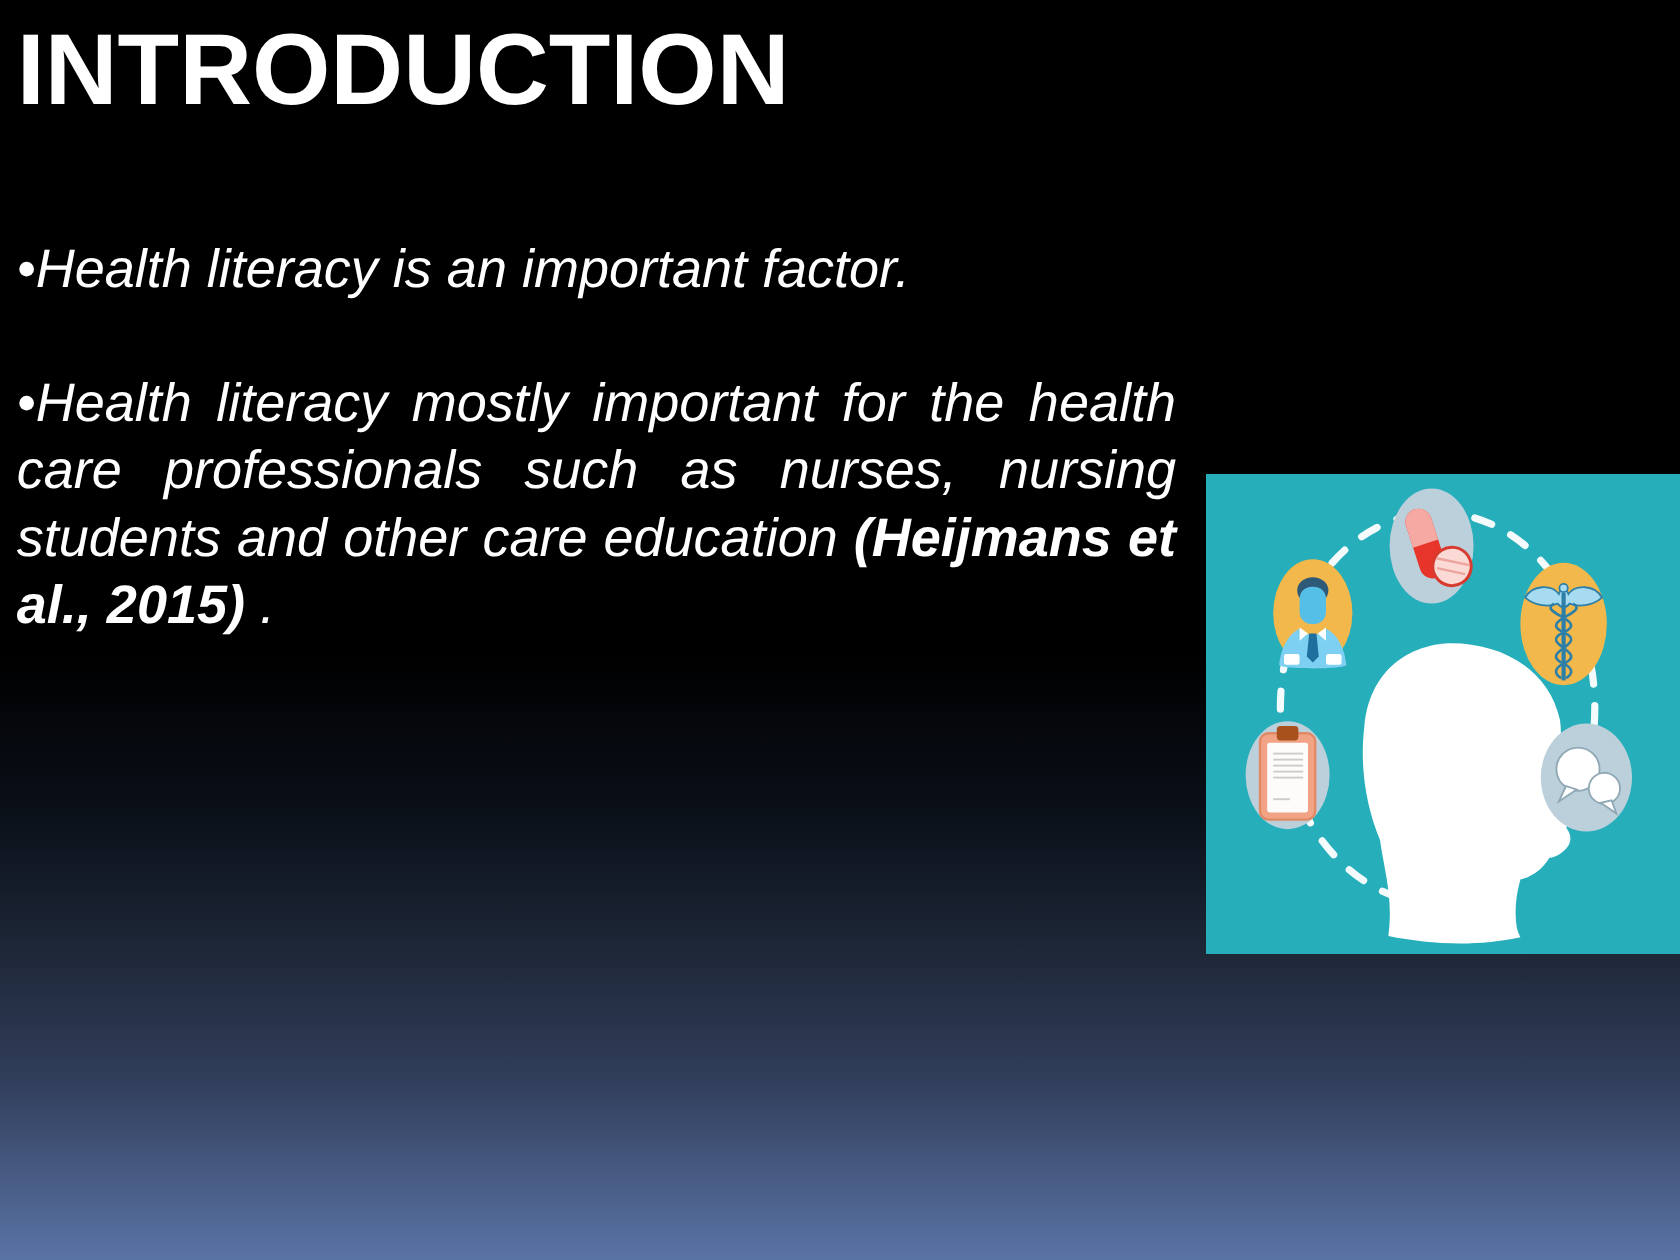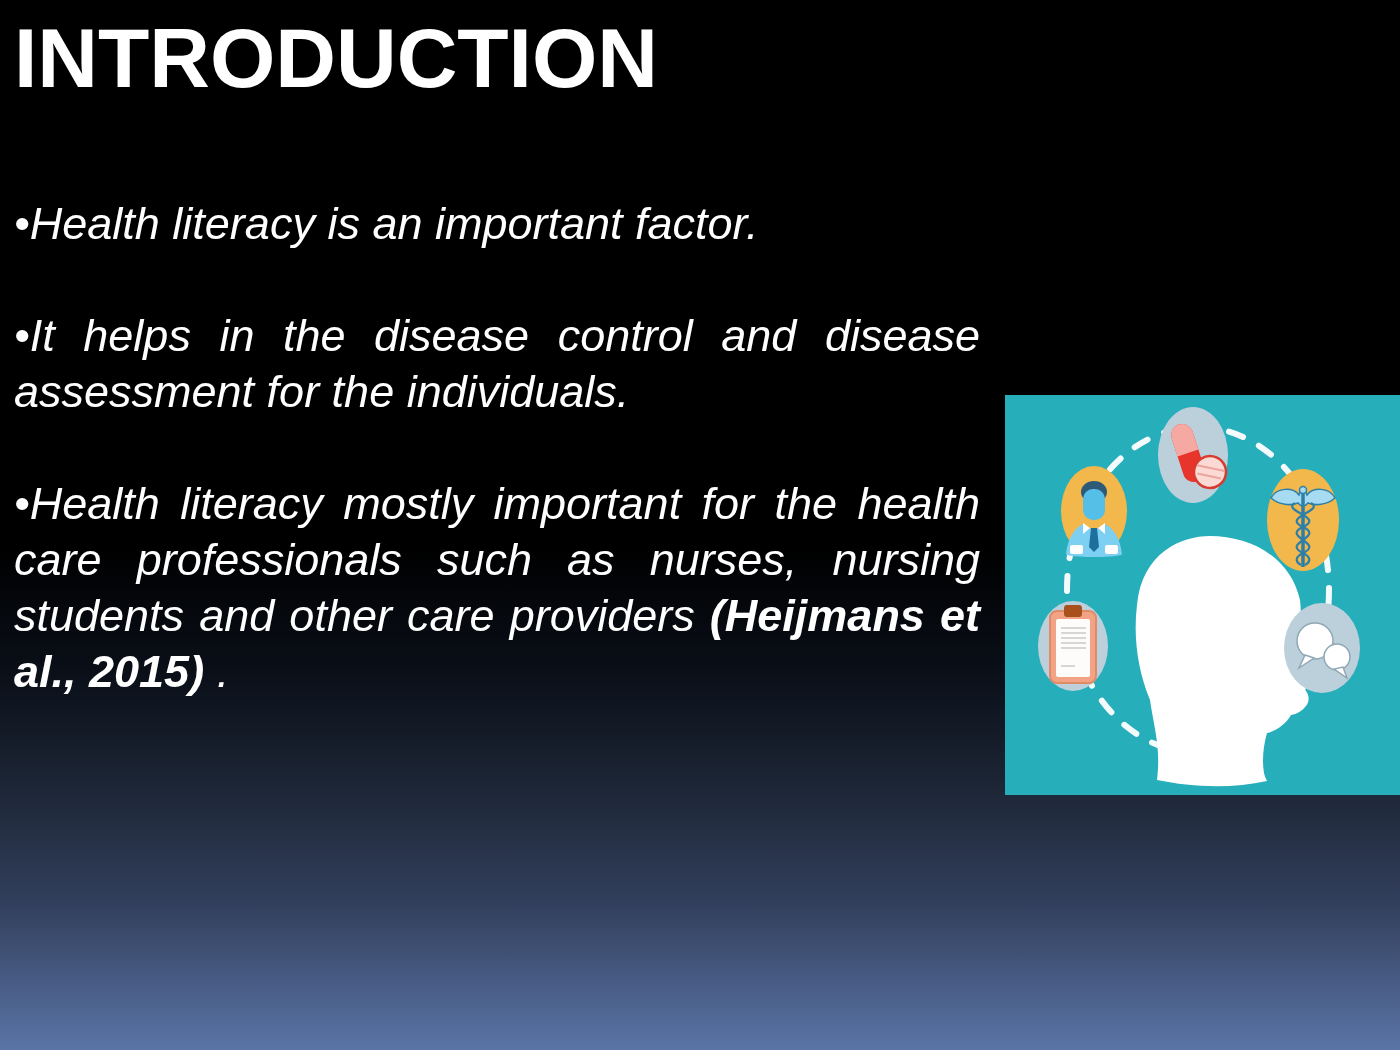--- a/index.html
+++ b/index.html
@@ -27,22 +27,21 @@
 </style>
 </head>
 <body>
 
 <div class="slide">
 
   <h1 class="title">INTRODUCTION</h1>
 
   <div class="content">
     <p class="bullet"><span>•</span><span>Health literacy is an important factor.</span></p>
-    <p class="bullet"><span>•</span><span>It helps in the disease control and disease assessment for the individuals.</span></p>
-    <p class="bullet"><span>•</span><span>Health literacy mostly important for the health care professionals such as nurses, nursing students and other care providers </span><span class="bold">(Heijmans et al., 2015)</span><span> .</span></p>
+    <p class="bullet"><span>•</span><span>Health literacy mostly important for the health care professionals such as nurses, nursing students and other care education </span><span class="bold">(Heijmans et al., 2015)</span><span> .</span></p>
   </div>
 
   <div class="illustration">
     <svg viewBox="0 0 395 400" xmlns="http://www.w3.org/2000/svg">
 
       <rect x="0" y="0" width="395" height="400" fill="#27aebb"></rect>
 
       <ellipse cx="193" cy="195" rx="131" ry="163" fill="none" stroke="#ffffff" stroke-width="6" stroke-dasharray="15 18" stroke-linecap="round" opacity="0.95"></ellipse>
 
       <path fill="#ffffff" d="M152,385

